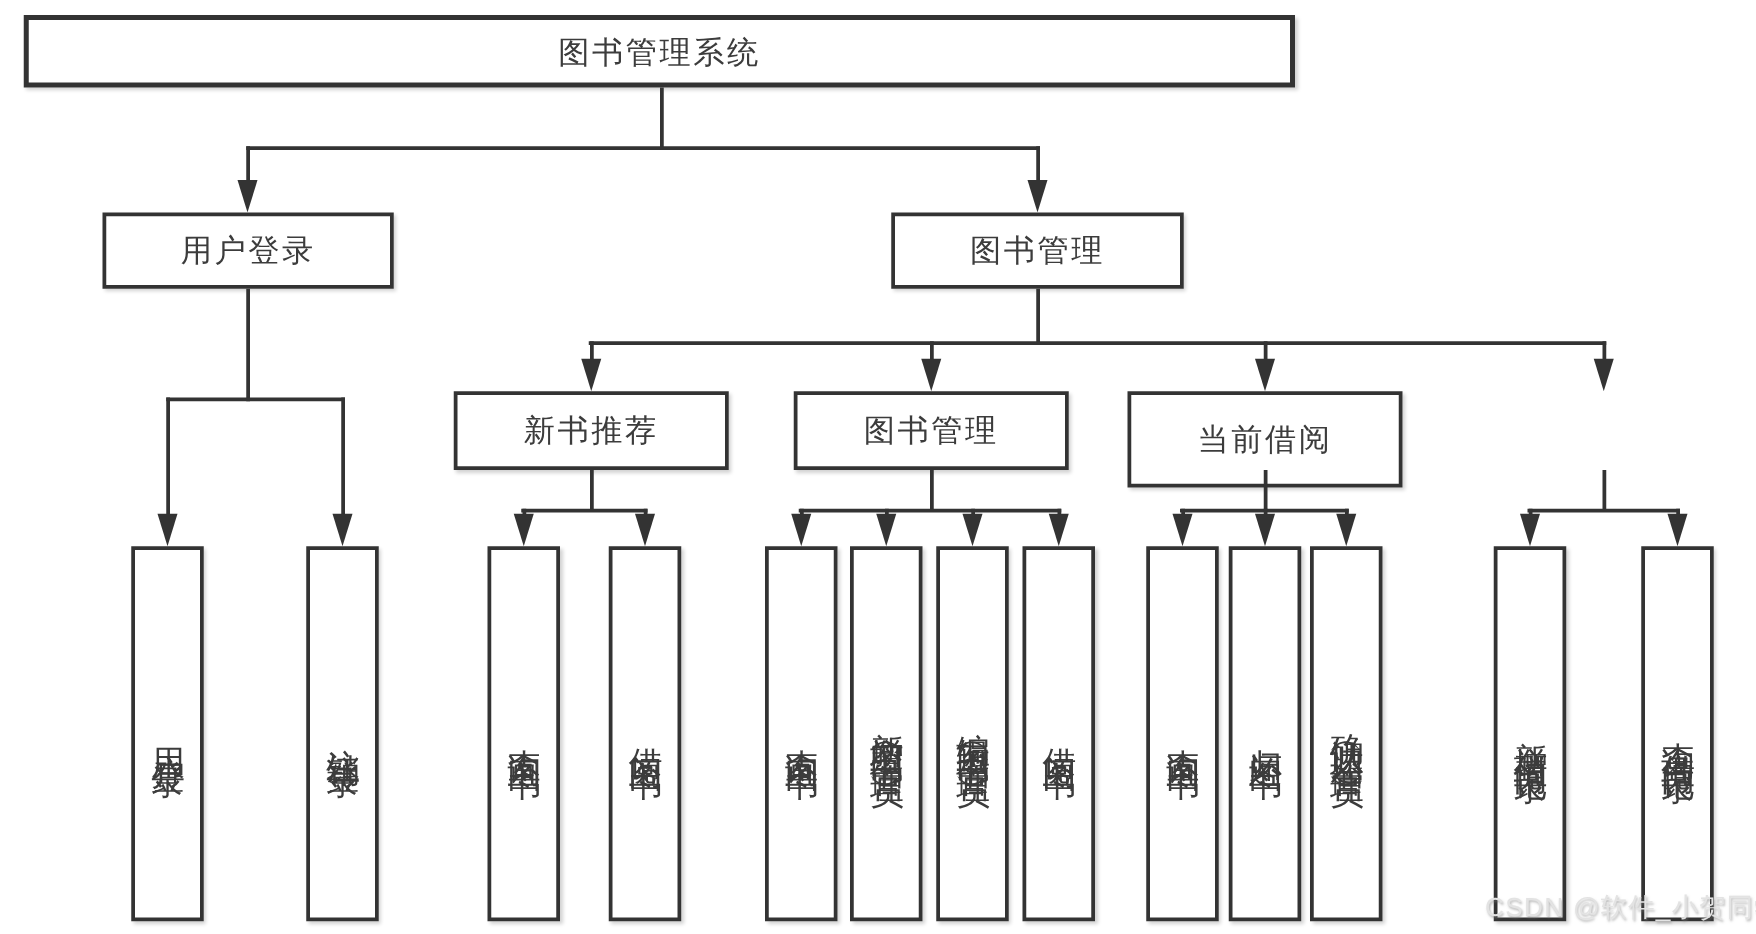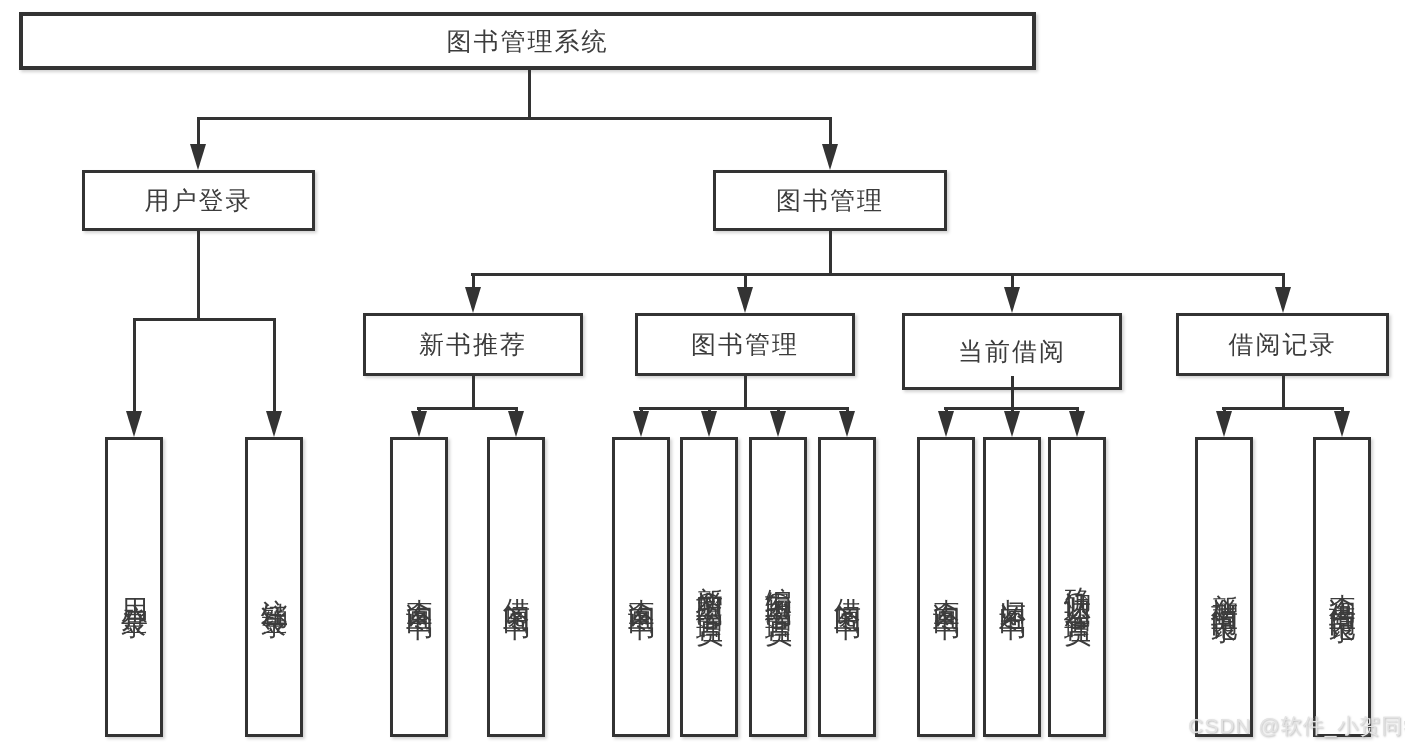--- a/index.html
+++ b/index.html
@@ -48,23 +48,20 @@
   </div>
 
   <div class="node h-node" style="left:713px;top:170px;width:234px;height:61px">
     <span>图书管理</span>
   </div>
   <div class="node h-node" style="left:635px;top:313px;width:220px;height:63px">
     <span>图书管理</span>
   </div>
   <div class="node h-node" style="left:902px;top:313px;width:220px;height:77px">
     <span>当前借阅</span>
-  </div>
-  <div class="node h-node" style="left:1176px;top:313px;width:213px;height:63px">
-    <span>借阅记录</span>
   </div>
 
   <div class="node leaf" style="left:105px;top:437px;width:58px;height:300px">
     <span>用户登录</span>
   </div>
   <div class="node leaf" style="left:245px;top:437px;width:58px;height:300px">
     <span>注销登录</span>
   </div>
   <div class="node leaf" style="left:390px;top:437px;width:58px;height:300px">
     <span>查询图书</span>

